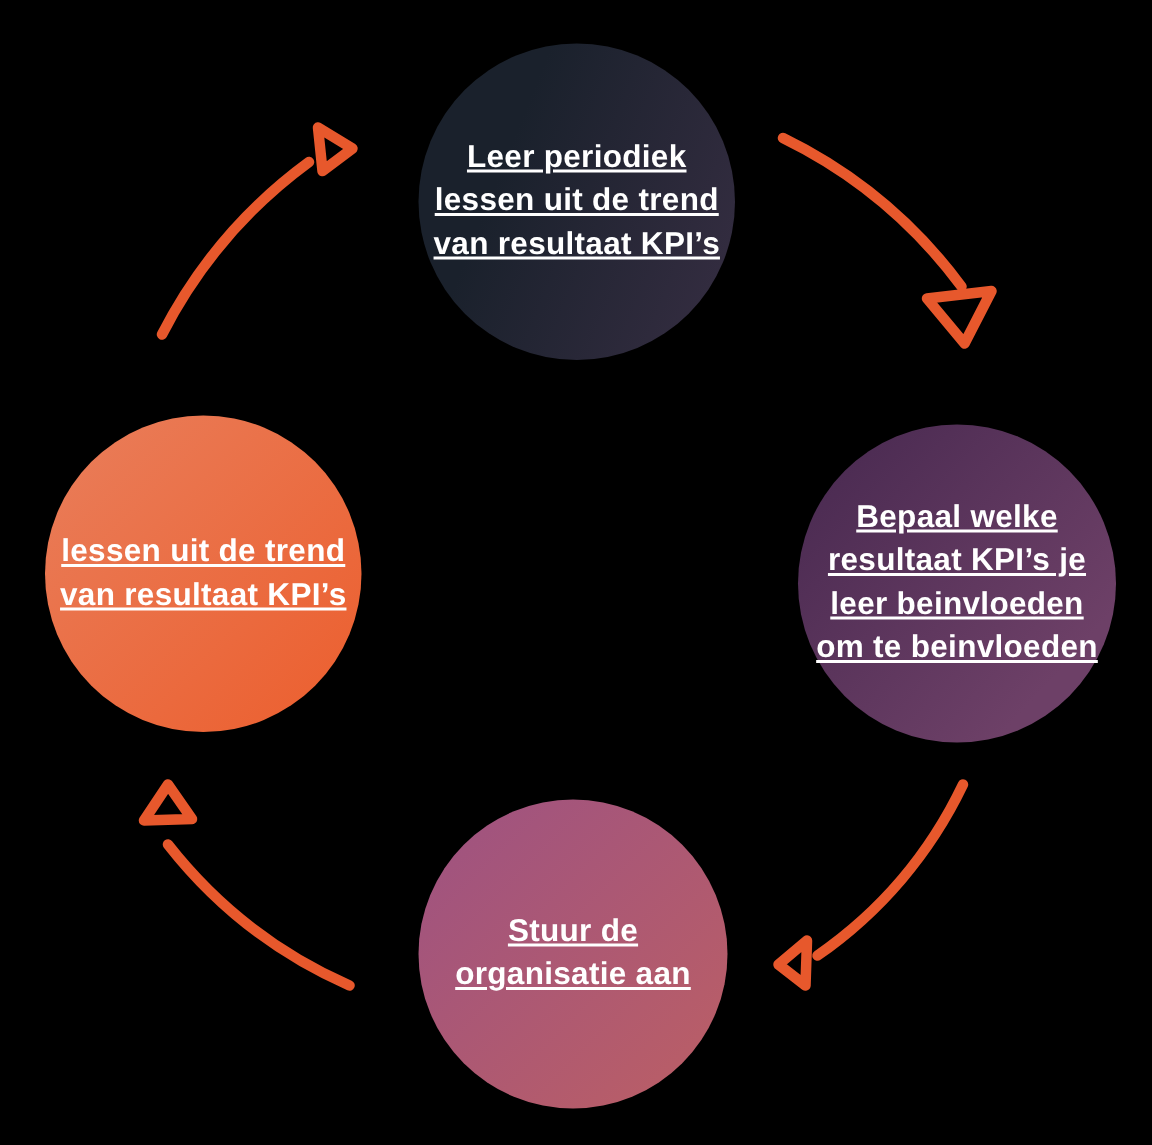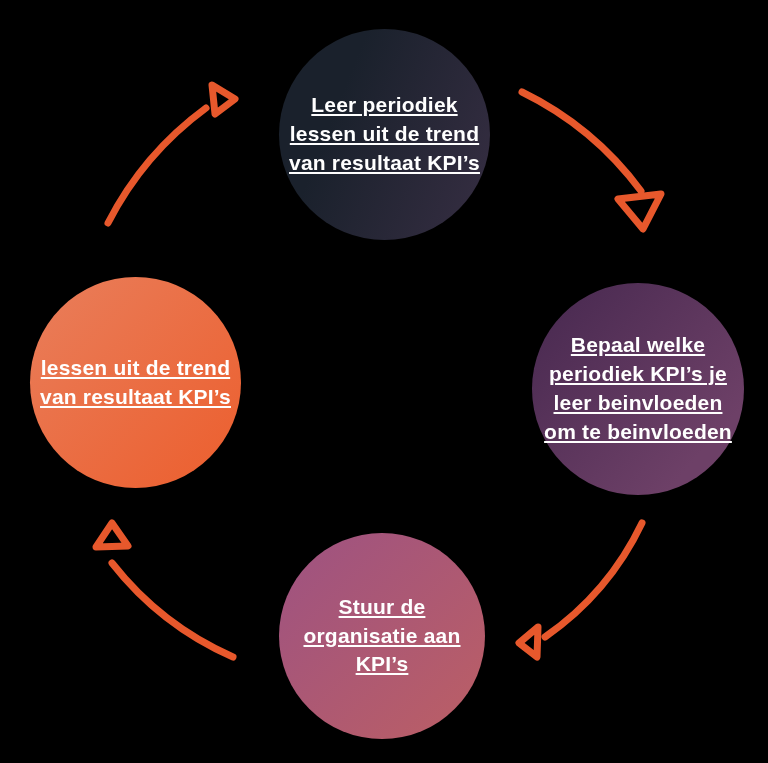--- a/index.html
+++ b/index.html
@@ -90,31 +90,30 @@
     <span class="label">
       <span class="line">Leer periodiek</span>
       <span class="line">lessen uit de trend</span>
       <span class="line">van resultaat KPI’s</span>
     </span>
   </div>
 
   <div class="step step-right">
     <span class="label">
       <span class="line">Bepaal welke</span>
-      <span class="line">periodiek KPI’s je</span>
+      <span class="line">resultaat KPI’s je</span>
       <span class="line">leer beinvloeden</span>
       <span class="line">om te beinvloeden</span>
     </span>
   </div>
 
   <div class="step step-bottom">
     <span class="label">
       <span class="line">Stuur de</span>
       <span class="line">organisatie aan</span>
-      <span class="line">KPI’s</span>
     </span>
   </div>
 
   <div class="step step-left">
     <span class="label">
       <span class="line">lessen uit de trend</span>
       <span class="line">van resultaat KPI’s</span>
     </span>
   </div>
 

